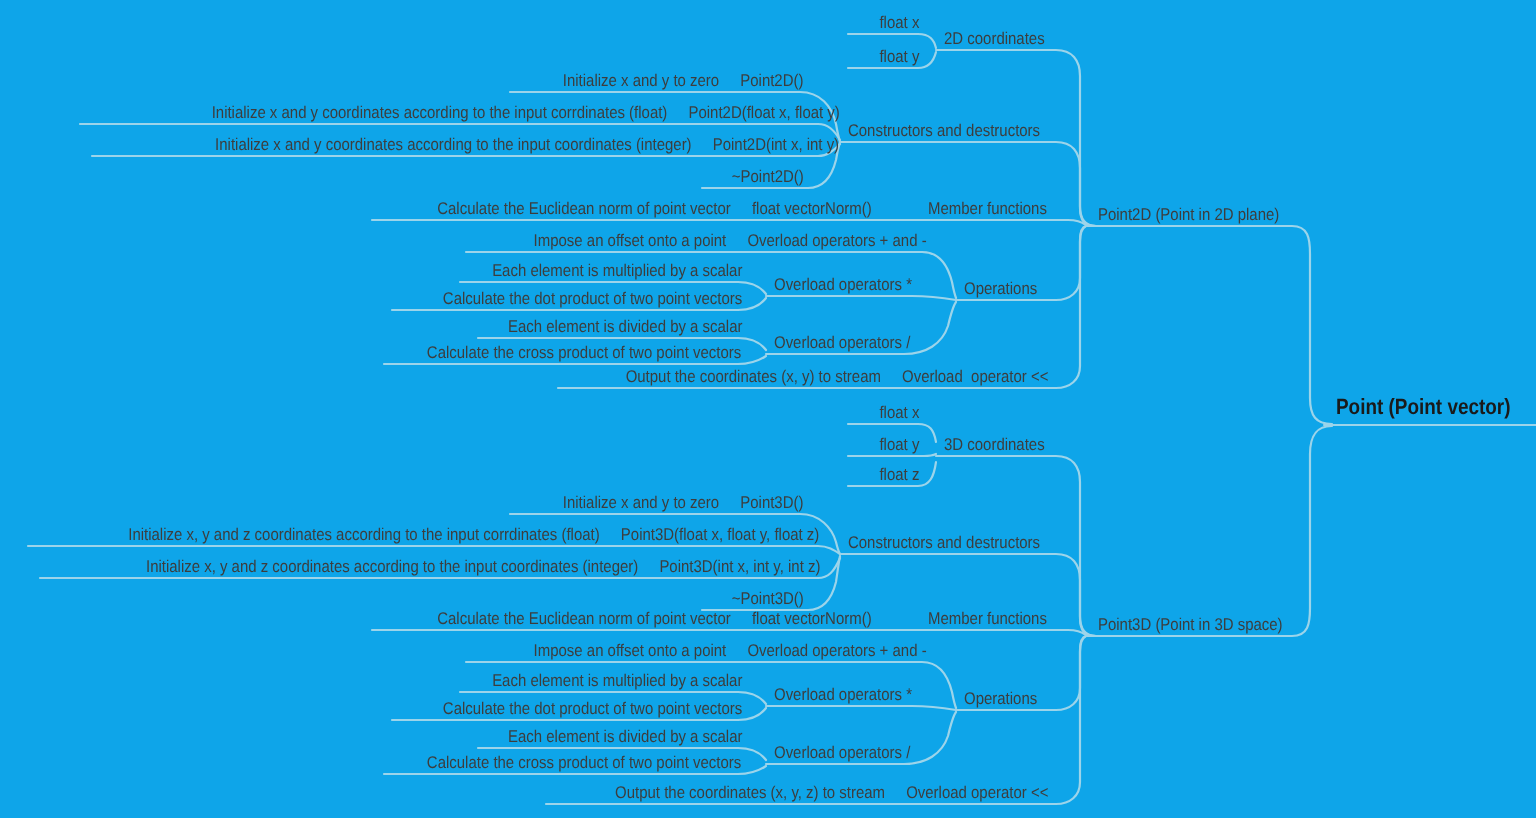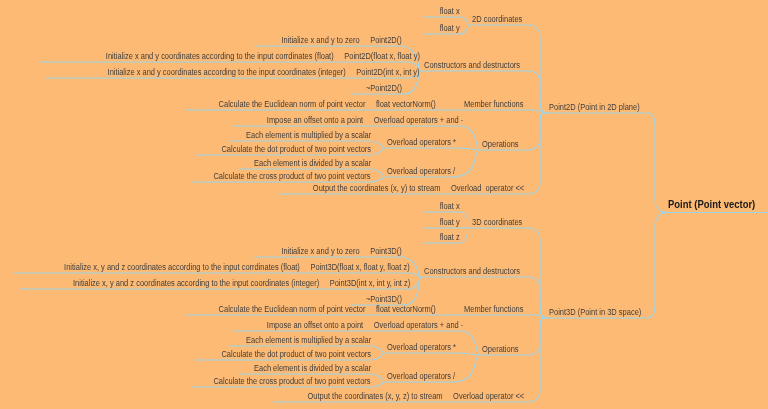--- a/index.html
+++ b/index.html
@@ -1,17 +1,17 @@
 <!DOCTYPE html>
 <html><head>
 <meta charset="utf-8">
 <style>
   html,body{margin:0;padding:0;background:#fff;}
   #canvas{
-    position:relative;width:768px;height:409px;background:#fdba74;overflow:hidden;
+    position:relative;width:768px;height:409px;background:#0ea5e9;overflow:hidden;
     font-family:"Liberation Sans","DejaVu Sans",sans-serif;color:#3d3d3d;
   }
   #wires{position:absolute;left:0;top:0;width:768px;height:409px;}
   .leaf,.glabel,.node,.rootlabel{
     position:absolute;font-size:8.5px;line-height:11px;white-space:pre;color:#3d3d3d;
   }
   .leaf{display:flex;gap:12px;transform:scaleX(0.88);transform-origin:100% 50%;}
   .glabel{transform:scaleX(0.88);transform-origin:0 50%;}
   .node{transform:scaleX(0.88);transform-origin:0 50%;}
   .rootlabel{font-size:11px;font-weight:bold;color:#1a1a1a;transform:scaleX(0.86);transform-origin:0 50%;}

